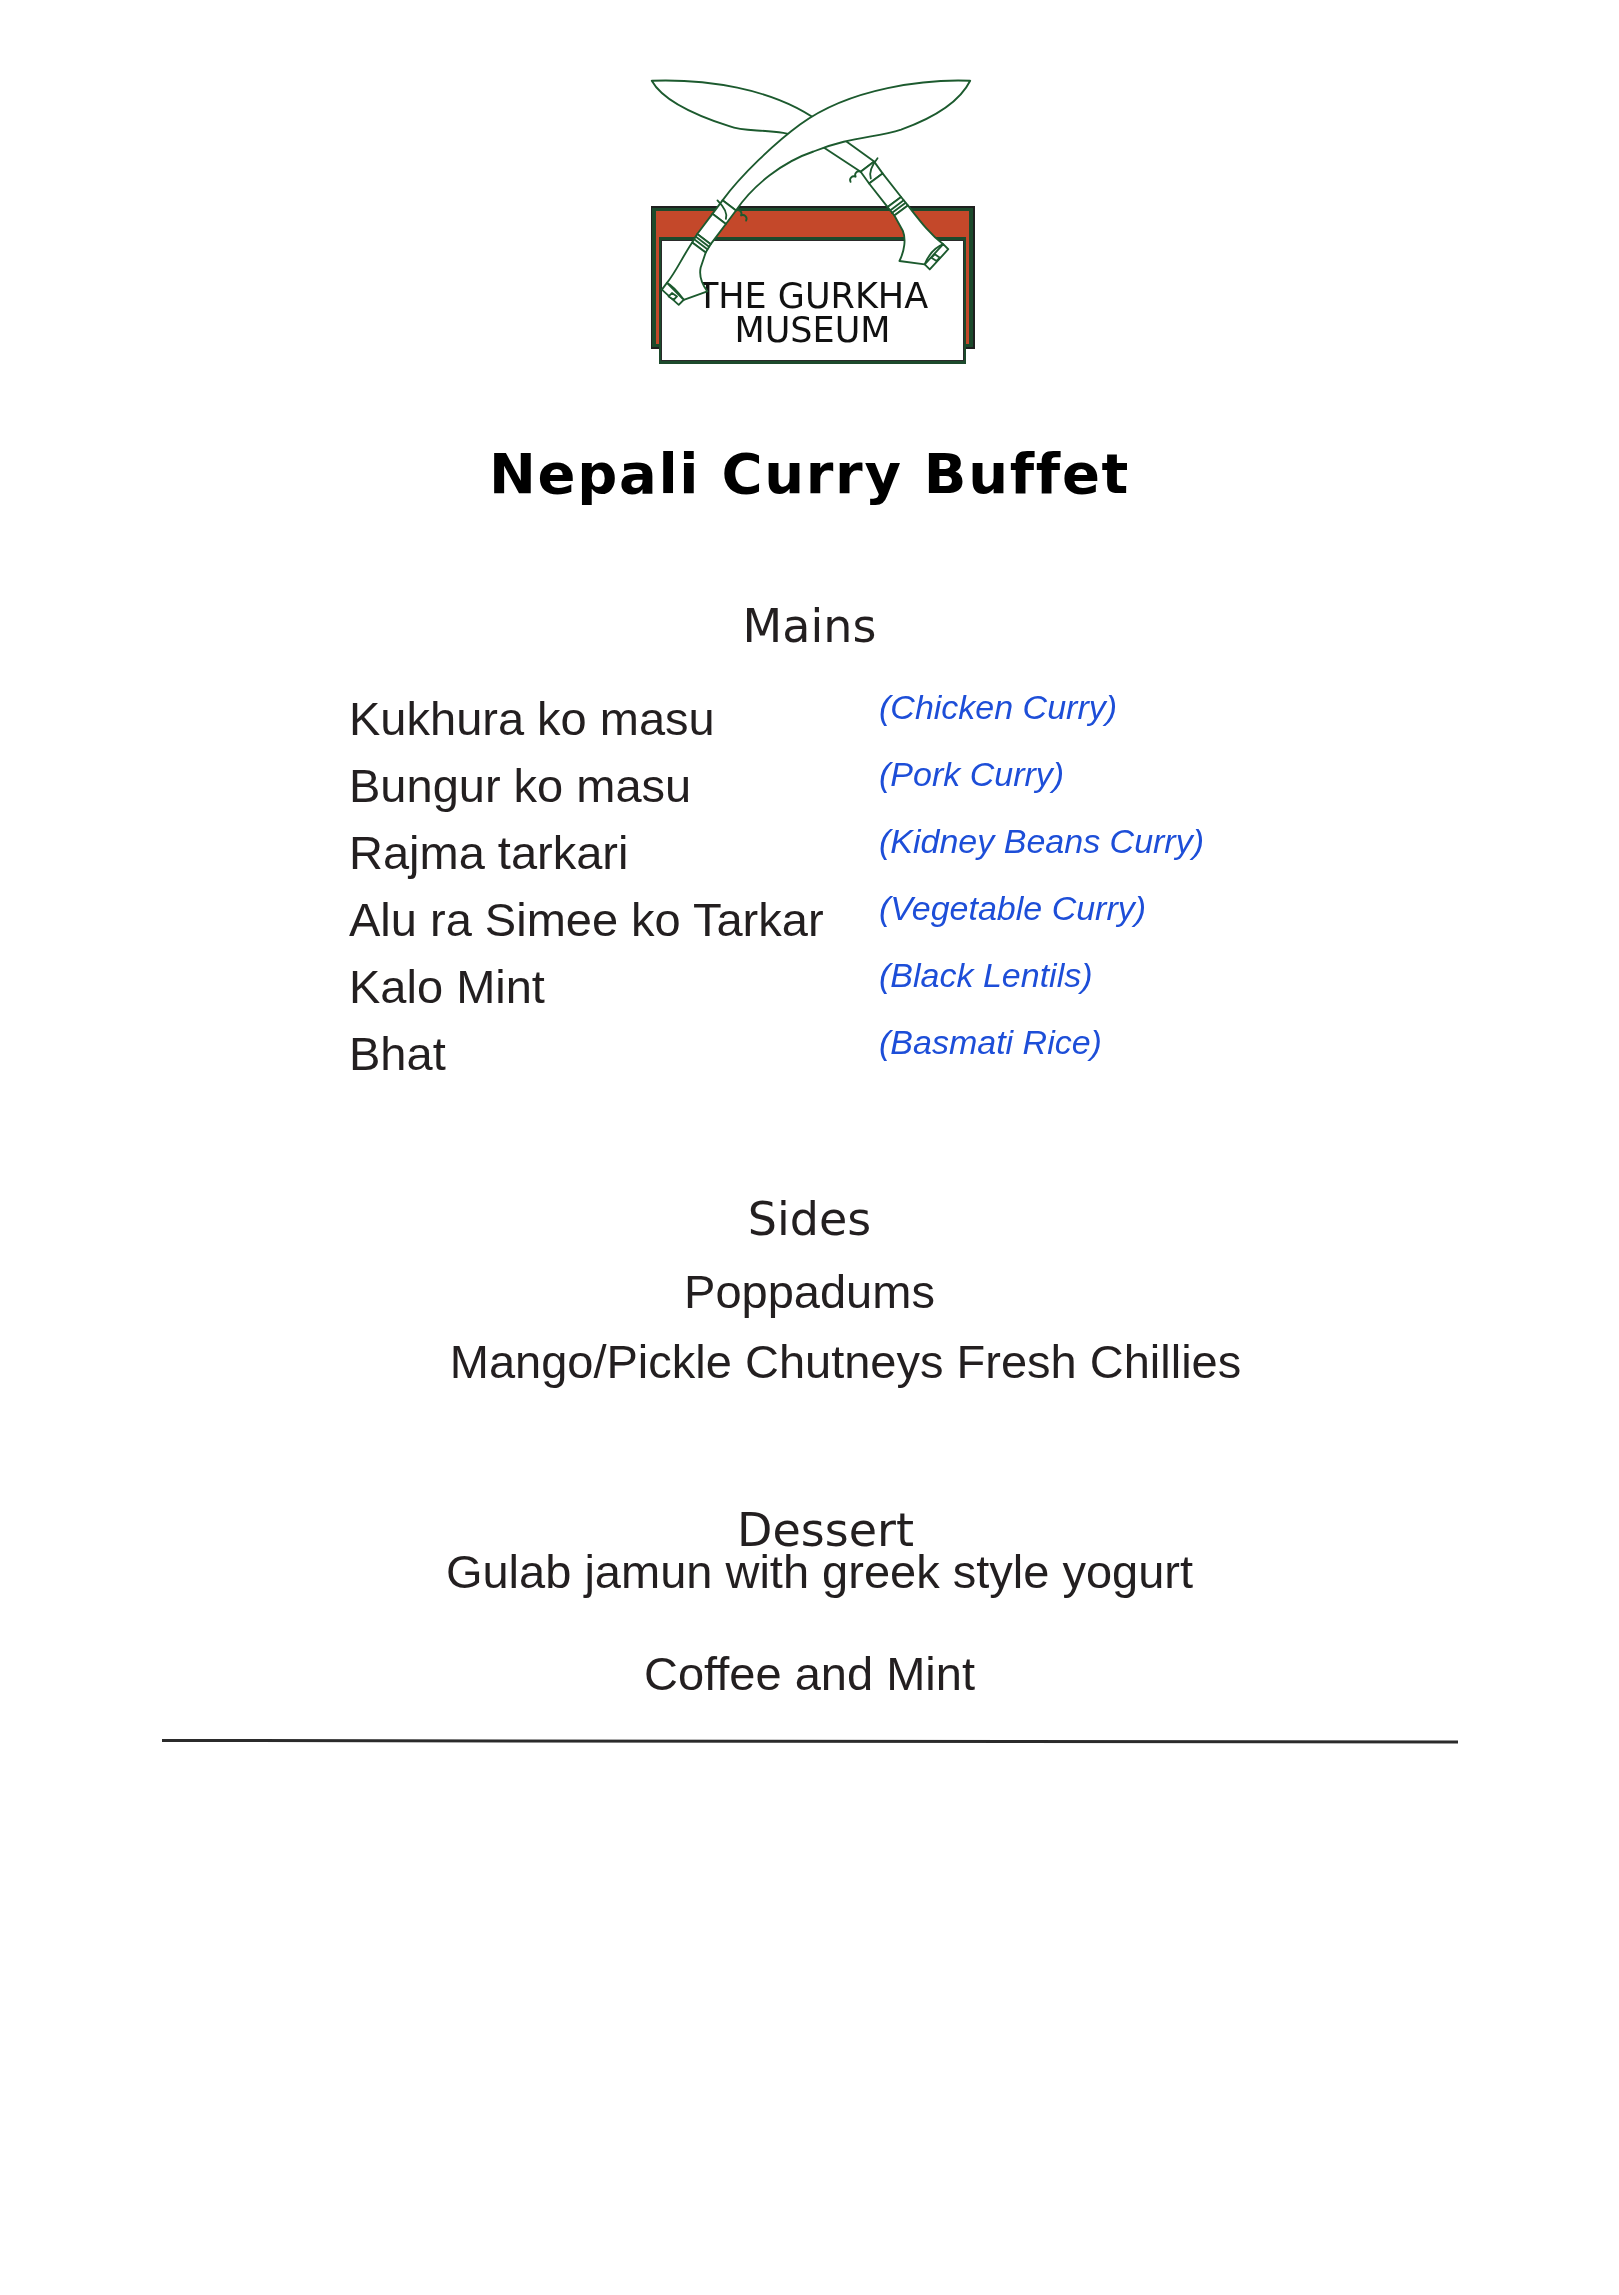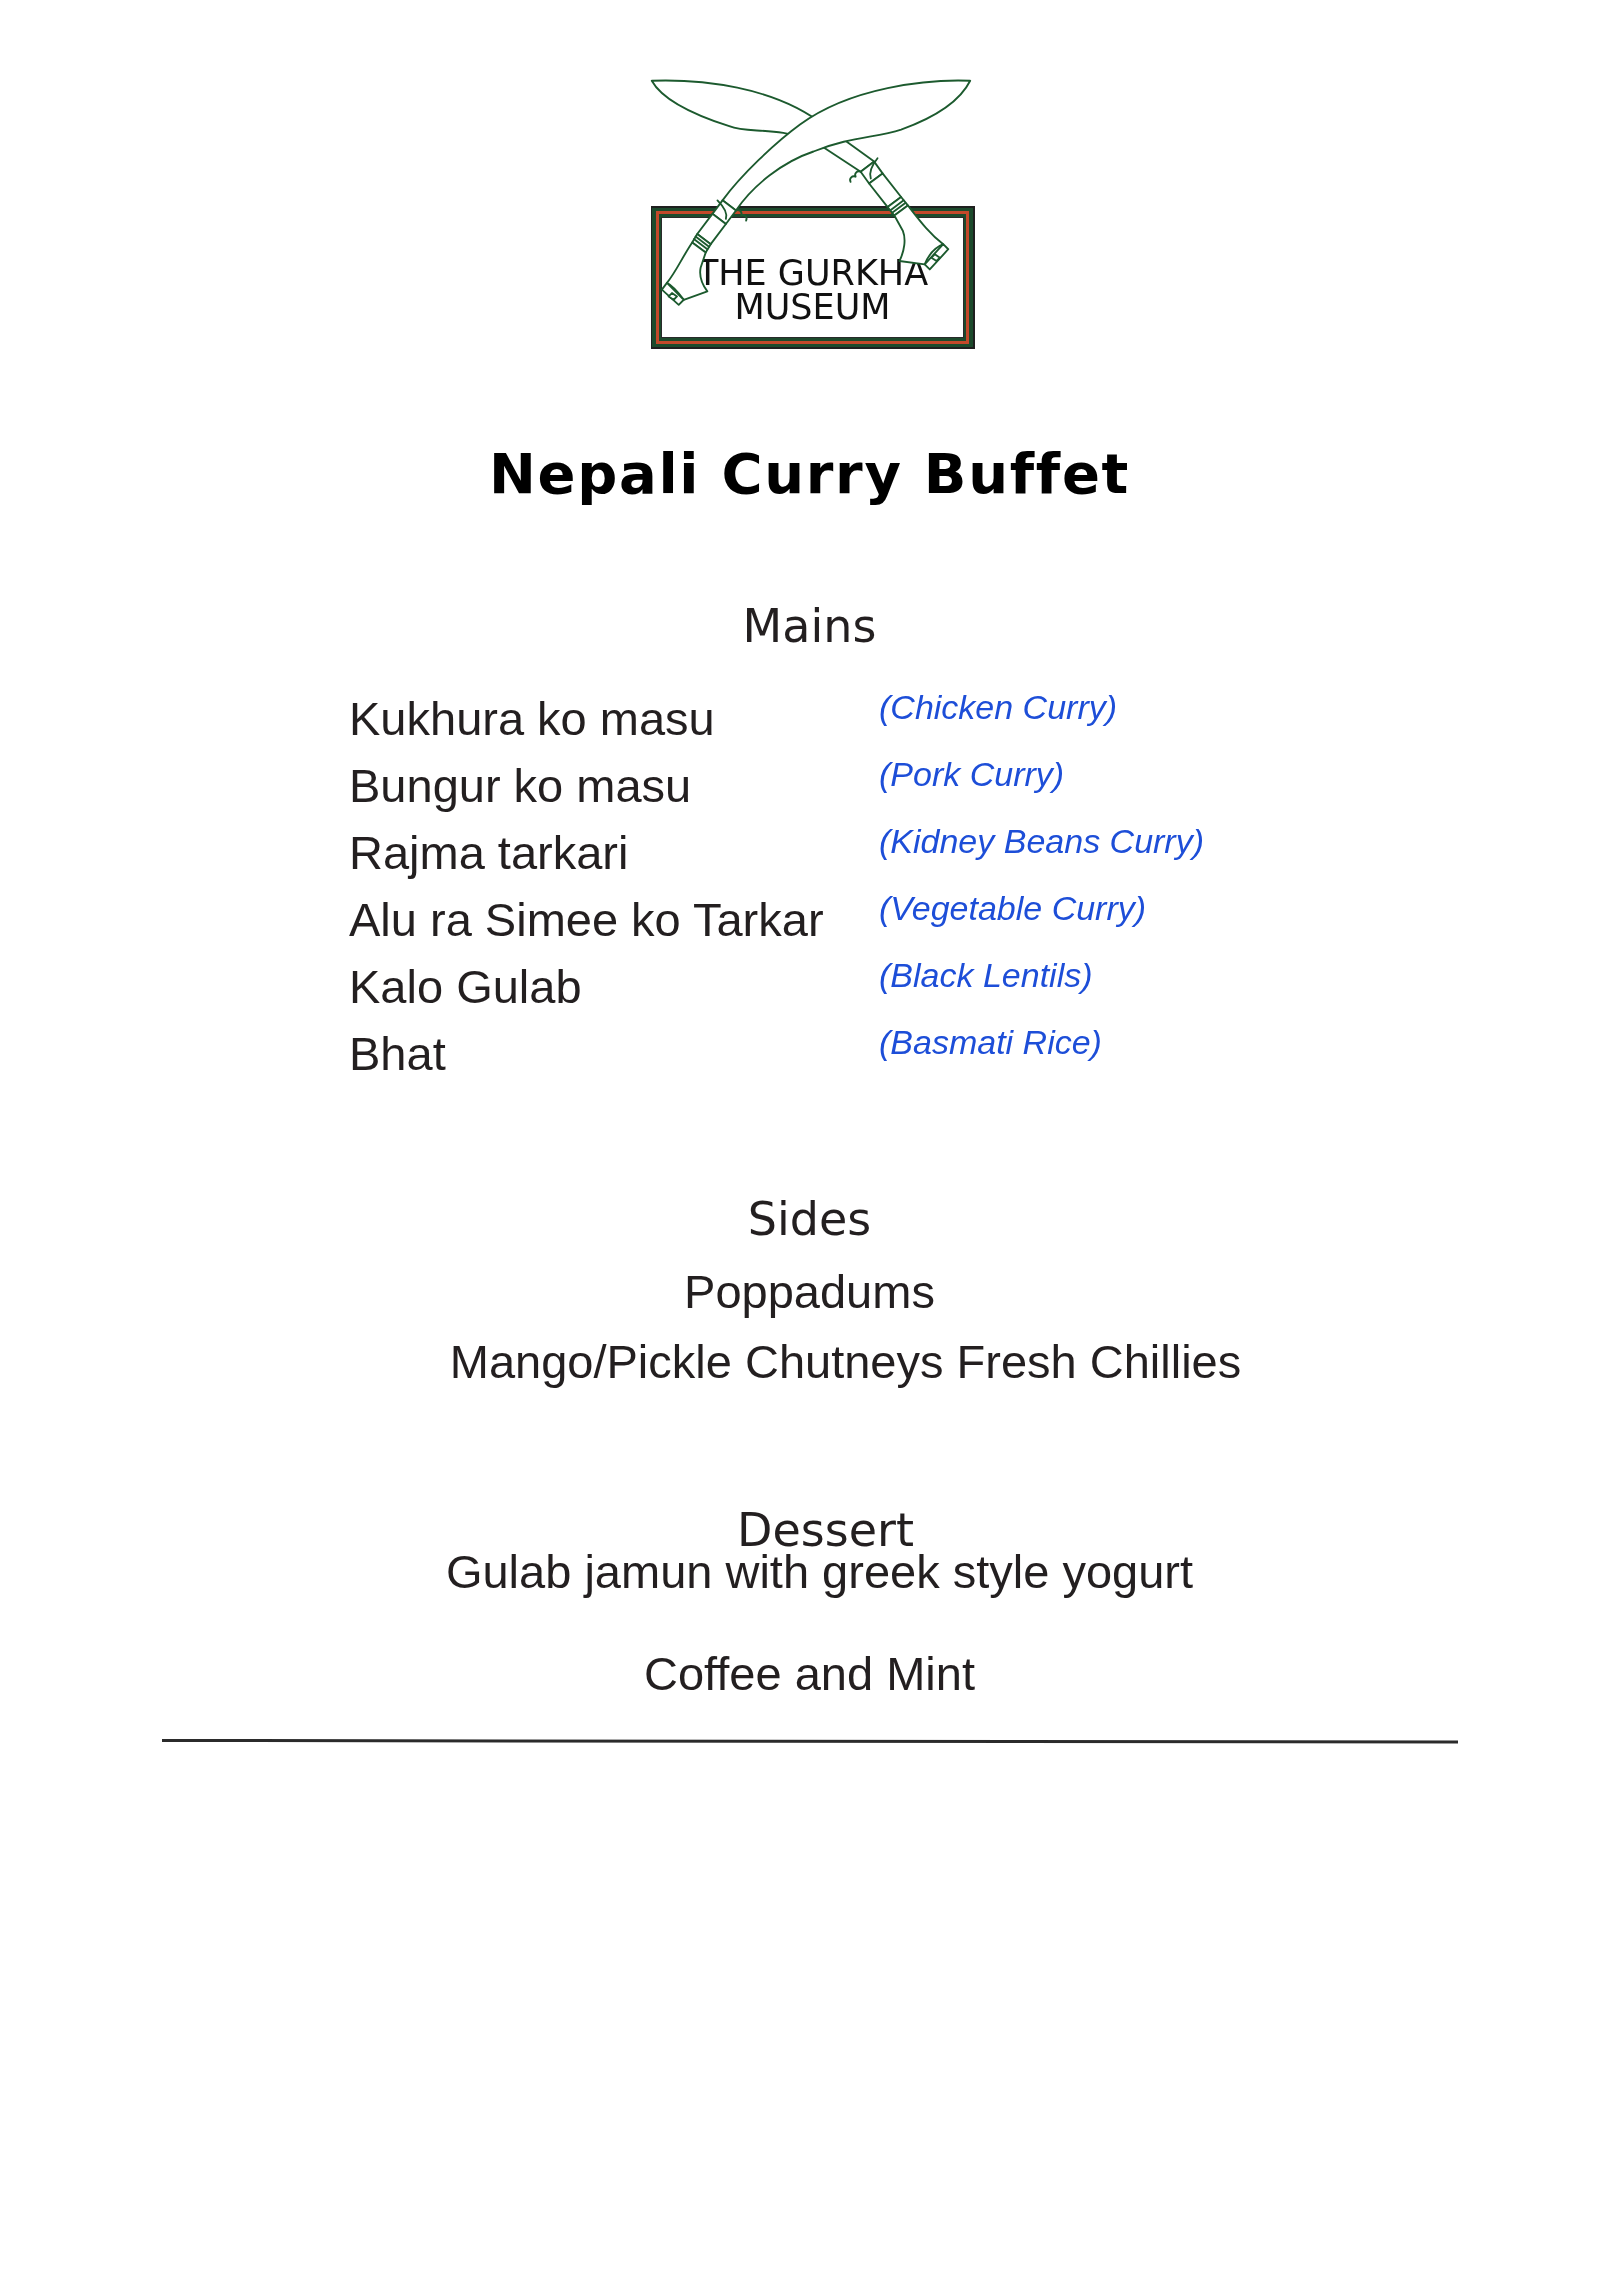--- a/index.html
+++ b/index.html
@@ -30,21 +30,21 @@
     left: 2.5px;
     top: 132px;
     width: 324px;
     height: 143px;
     box-sizing: border-box;
     background: #1f1f1f;
     padding: 1.7px;
   }
   .logo-frame .b1 { width: 100%; height: 100%; box-sizing: border-box; background: #1c4a2c; padding: 3.4px; }
   .logo-frame .b2 { width: 100%; height: 100%; box-sizing: border-box; background: #c4482a; padding: 3.4px; }
-  .logo-frame .b3 { width: 100%; height: 100%; box-sizing: border-box; background: #1c4a2c; padding: 2.5px; }
+  .logo-frame .b3 { width: 100%; height: 100%; box-sizing: border-box; background: #1c4a2c; padding: 2.5px; margin-top: 23px; }
   .logo-frame .b4 { width: 100%; height: 100%; box-sizing: border-box; background: #2a2a2a; padding: 0.8px; }
   .logo-frame .inner {
     width: 100%; height: 100%; background: #ffffff;
     display: flex; flex-direction: column; align-items: center; justify-content: flex-end;
     padding-bottom: 13.5px; box-sizing: border-box;
   }
   .logo-text {
     font-family: "DejaVu Sans", sans-serif;
     font-size: 35px;
     line-height: 34px;
@@ -193,21 +193,21 @@
   </div>
   <div class="main-row">
     <span class="main-name">Rajma tarkari</span>
     <span class="main-translation">(Kidney Beans Curry)</span>
   </div>
   <div class="main-row">
     <span class="main-name">Alu ra Simee ko Tarkar</span>
     <span class="main-translation">(Vegetable Curry)</span>
   </div>
   <div class="main-row">
-    <span class="main-name">Kalo Gulab</span>
+    <span class="main-name">Kalo Mint</span>
     <span class="main-translation">(Black Lentils)</span>
   </div>
   <div class="main-row">
     <span class="main-name">Bhat</span>
     <span class="main-translation">(Basmati Rice)</span>
   </div>
 </div>
 
 <div class="abs center-x section-heading" style="top:1190px;">Sides</div>
 <div class="abs center-x item-line" style="top:1257px;">Poppadums</div>

